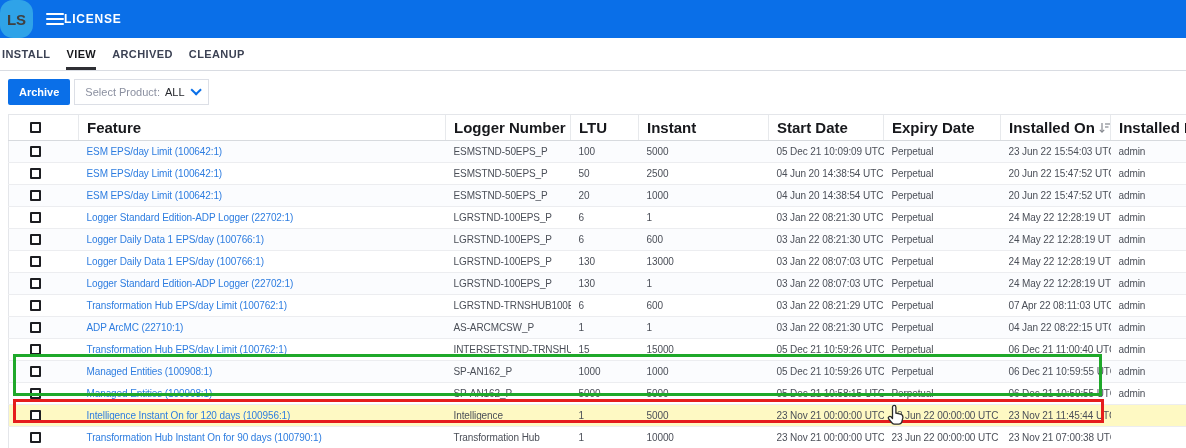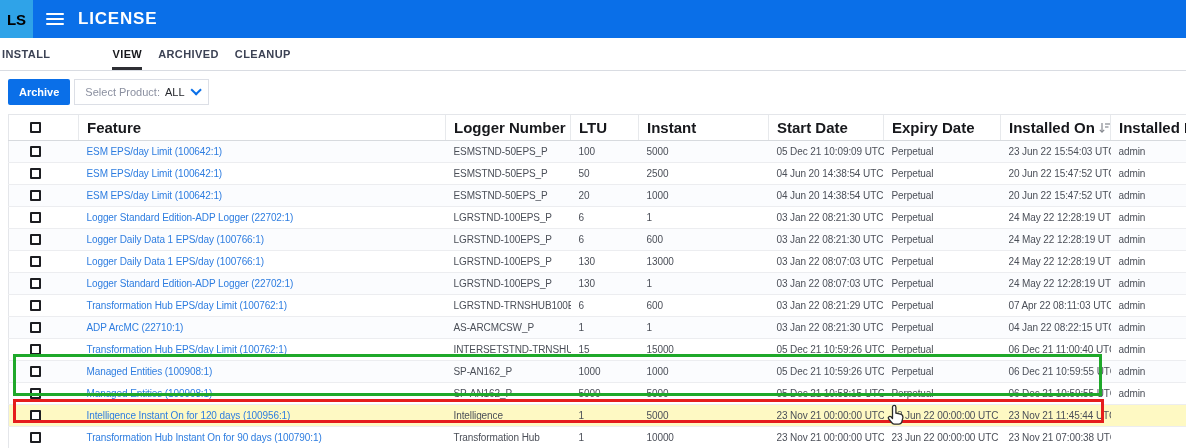--- a/index.html
+++ b/index.html
@@ -2,33 +2,33 @@
 <html><head>
 <meta charset="utf-8">
 <style>
   * { margin:0; padding:0; box-sizing:border-box; }
   html,body { width:1186px; height:448px; }
   body { font-family:"Liberation Sans", sans-serif; background:#fff; overflow:hidden; }
   .page { position:relative; width:1186px; height:448px; background:#fff; }
 
   
   .topbar { height:38px; background:#0a6fe8; display:flex; align-items:stretch; }
-  .logo-box { width:33px; background:#2fa3e8; color:#000000; font-weight:bold; font-size:15px;
-              display:flex; align-items:center; justify-content:center; }
+  .logo-box { width:33px; background:#2fa3e8; color:#404040; font-weight:bold; font-size:15px;
+              display:flex; align-items:center; justify-content:center;border-radius:13px; }
   .hamburger { width:18px; display:flex; flex-direction:column; justify-content:center; gap:3px;
                margin-left:13px; cursor:pointer; }
   .hamburger span { display:block; height:2px; background:#fff; border-radius:1px; }
-  .app-title { color:#fff; font-weight:bold; font-size:17px; letter-spacing:0.8px;
-               display:flex; align-items:center; margin-left:14px; }
+  .app-title { color:#fff; font-weight:bold; font-size:12px; letter-spacing:0.8px;
+               display:flex; align-items:center; }
 
   
   .tabbar { height:33px; display:flex; align-items:stretch; border-bottom:1px solid #d9dce2; padding-left:2px; }
   .tab { position:relative; display:flex; align-items:center; margin-right:16px; font-size:11px;
          font-weight:bold; color:#3c4254; letter-spacing:0.4px; cursor:pointer; }
-  .tab.active { color:#17181c;margin-left:46px; }
+  .tab.active { color:#17181c; }
   .tab.active::after { content:''; position:absolute; left:0; right:0; bottom:0; height:3px; background:#2e2f34; }
 
   
   .toolbar { display:flex; align-items:flex-end; margin:8px 0 0 8px; height:26px; }
   .btn-archive { background:#0a6fe8; color:#fff; border:none; font-family:inherit; font-weight:bold;
                  font-size:11px; height:26px; padding:0 11px; border-radius:2px; cursor:pointer; }
   .product-filter { display:flex; align-items:center; height:26px; border:1px solid #dcdfe6;
                     margin-left:4px; padding:7px 10px; font-size:11px; background:#fff; cursor:pointer; }
   .pf-label { color:#8b90a0; margin-right:5px; }
   .pf-value { color:#26282e; font-weight:normal; margin-right:5px; }

